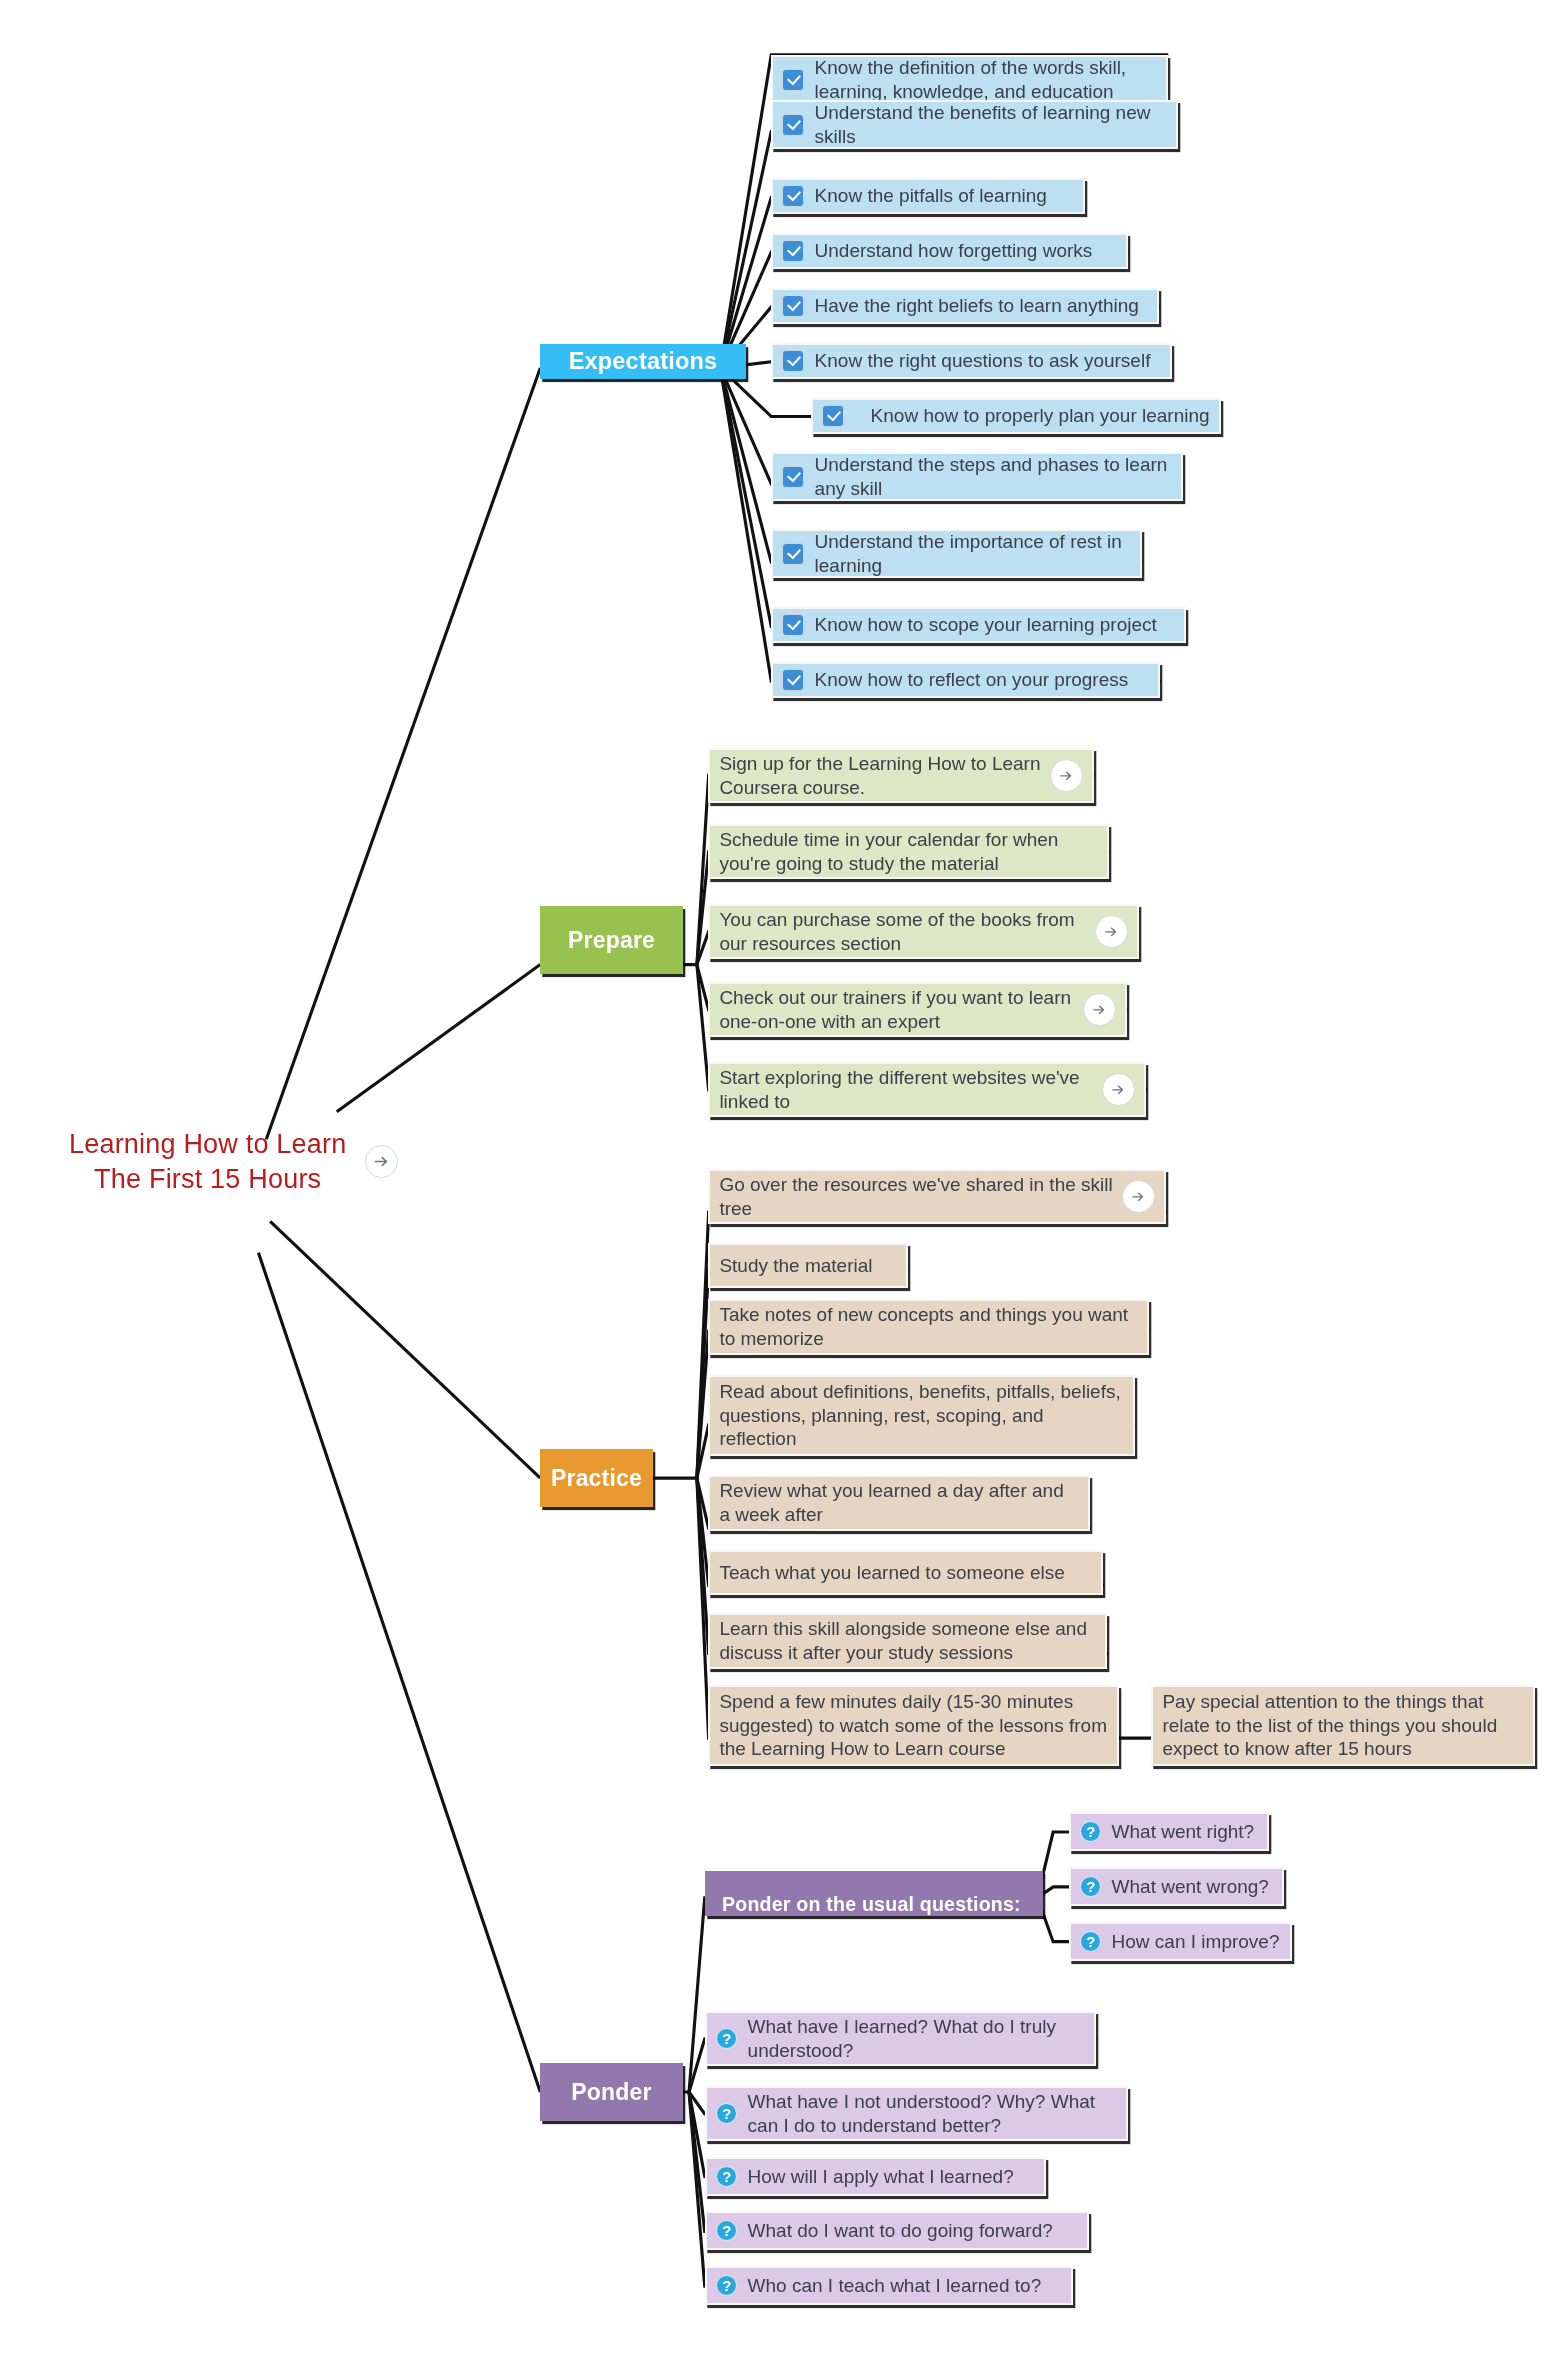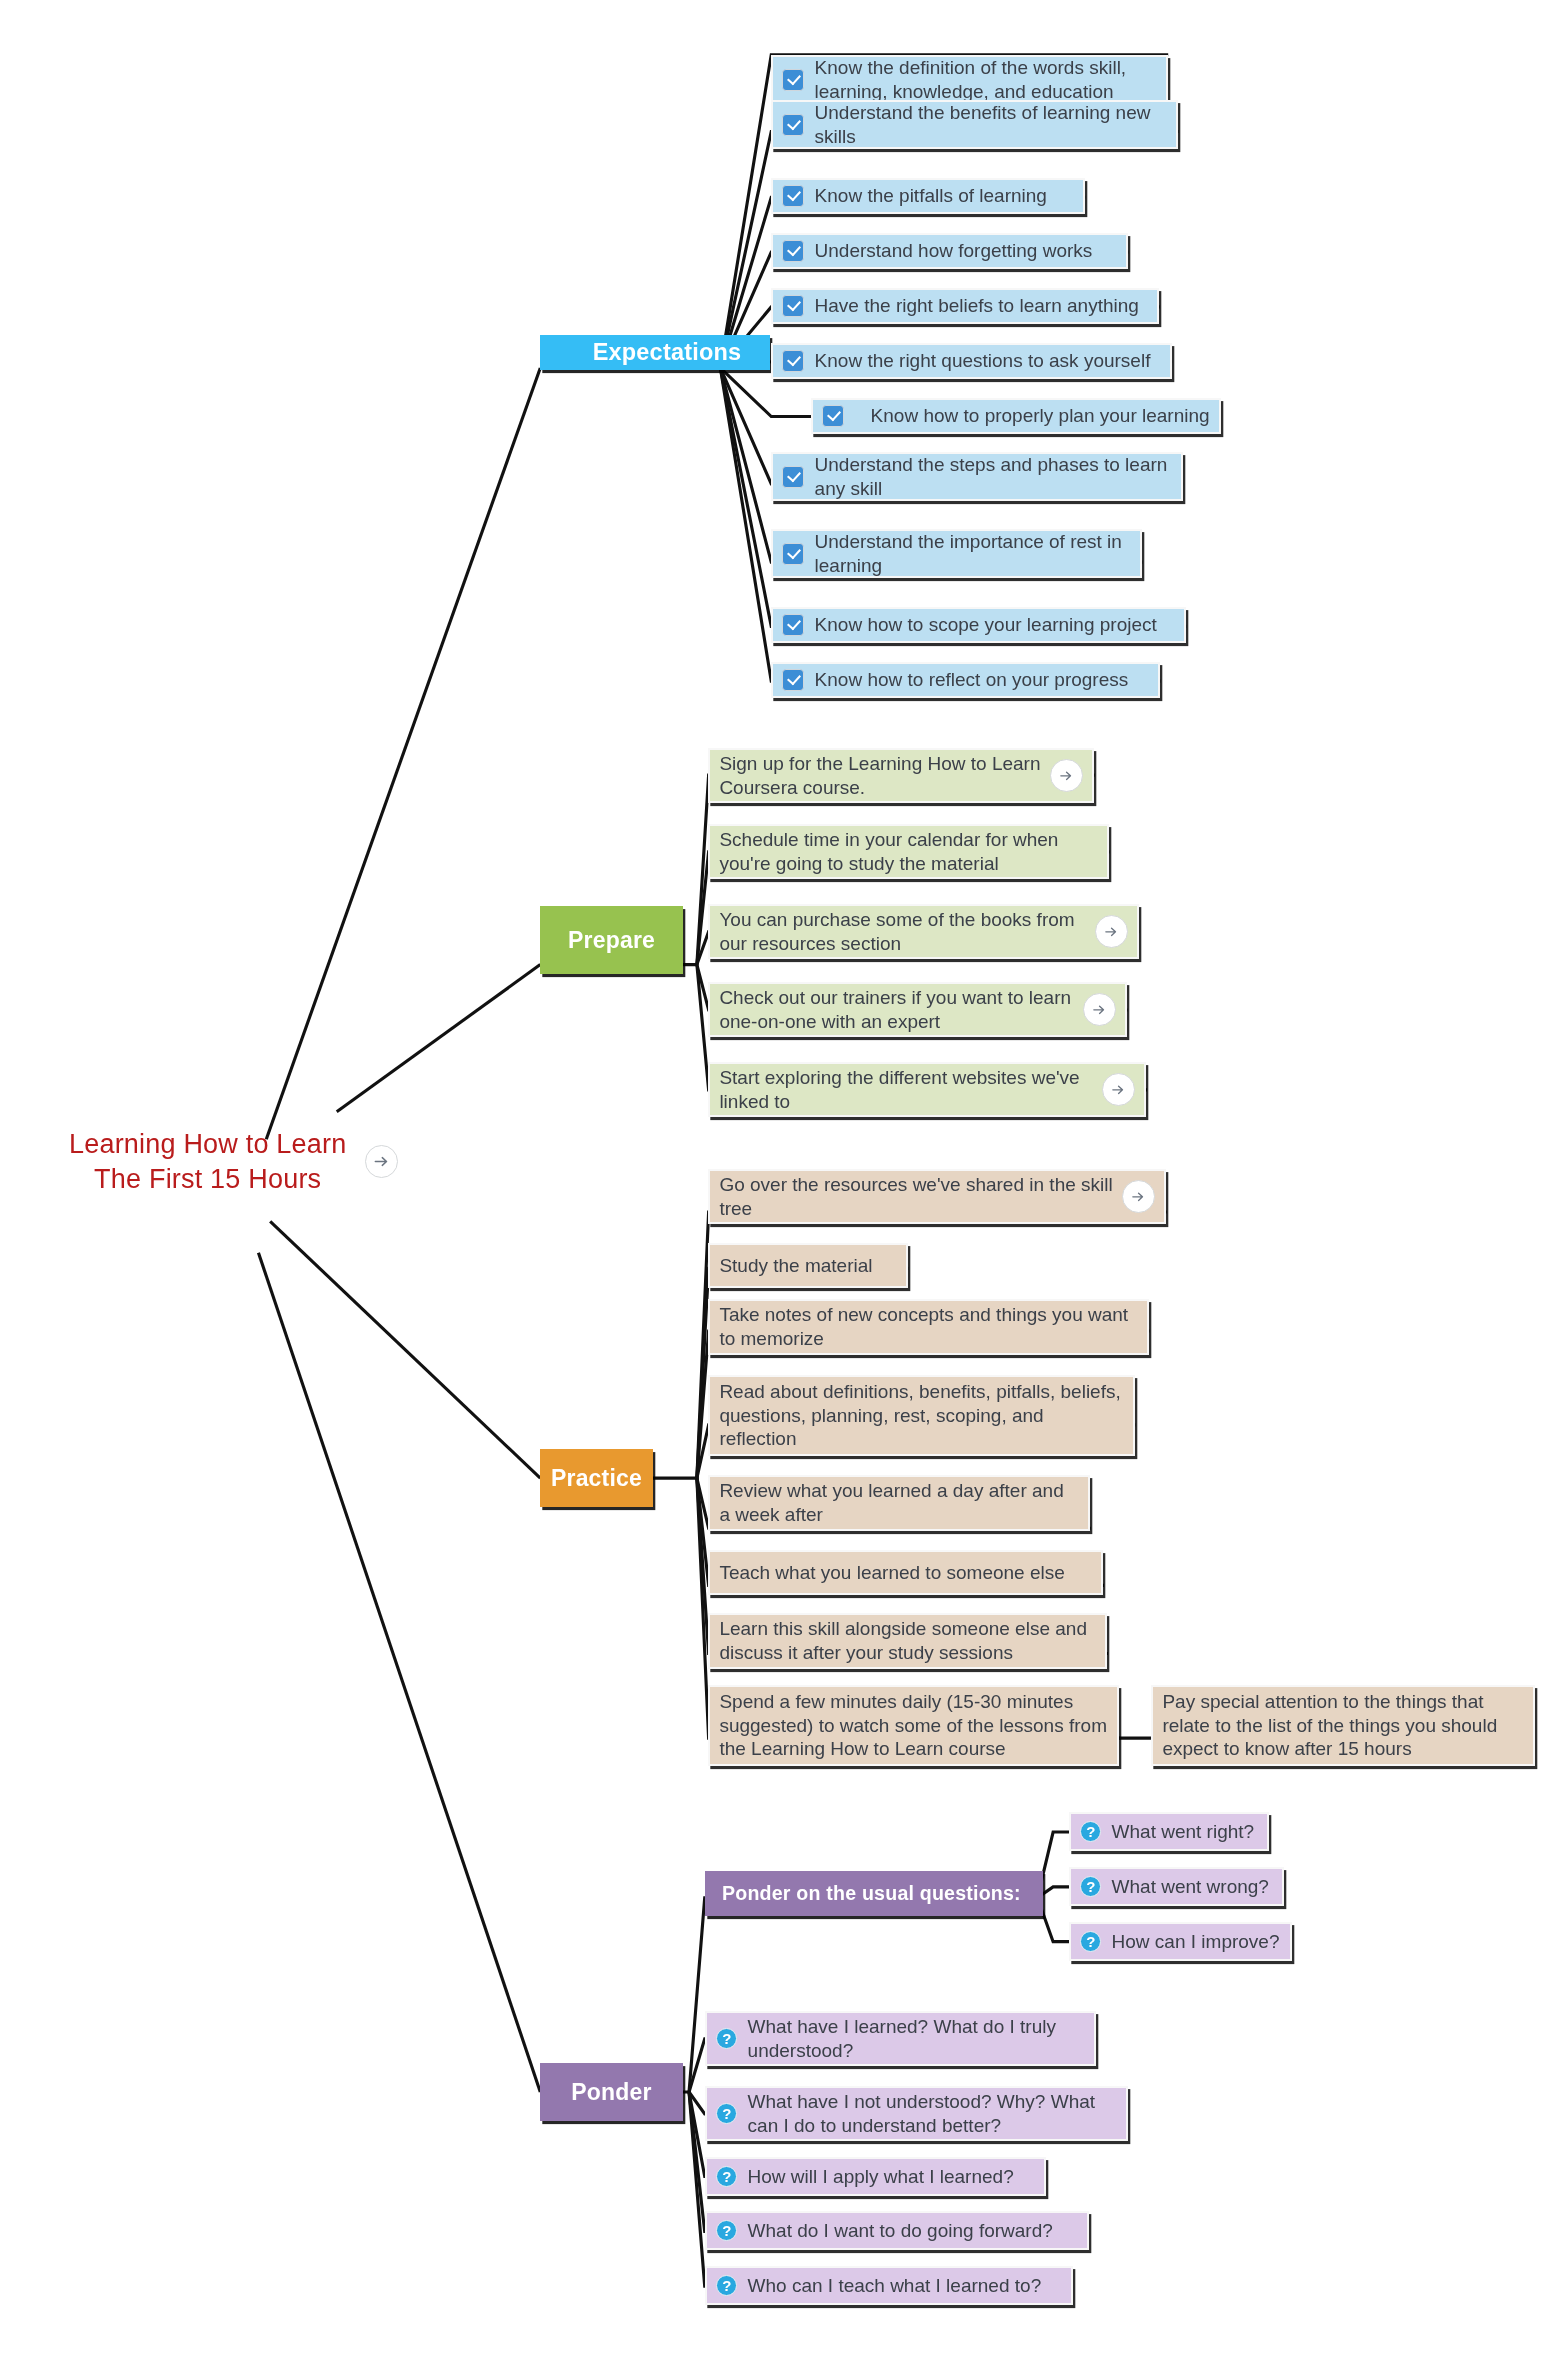--- a/index.html
+++ b/index.html
@@ -24,21 +24,21 @@
   .head{
     position:absolute;color:#ffffff;font-weight:bold;
     display:flex;align-items:center;justify-content:center;
     box-shadow:2.3px 3.1px 0 rgba(0,0,0,.85);
     letter-spacing:0.2px;
   }
   .head.expectations{background:#35bdf5;font-size:23.5px;}
   .head.prepare{background:#97c24f;font-size:23px;}
   .head.practice{background:#e8992f;font-size:23px;}
   .head.ponder{background:#9378ae;font-size:23px;}
-  .head.subponder{background:#9378ae;font-size:19.6px;justify-content:flex-start;padding-left:17px;}
+  .head.subponder{background:#9378ae;font-size:19.6px;justify-content:flex-start;padding-left:17px;align-items:flex-end;}
 
   
   .leaf{
     position:absolute;box-sizing:border-box;
     display:flex;align-items:center;
     font-size:19px;color:#3b4049;line-height:1.25;
     padding:4.7px 9.4px 4.7px 9.4px;
     box-shadow:2.3px 3.1px 0 rgba(0,0,0,.82);
     border:2.3px solid #f7f7f7;
   }
@@ -132,21 +132,21 @@
   <div class="root" style="left:69px;top:1127px;">
     <div class="rtext">Learning How to Learn
 The First 15 Hours</div>
     <div class="arrow">
       <svg width="17" height="17" viewBox="0 0 22 22">
           <path d="M3 11 H17 M12 6 L17.5 11 L12 16" stroke="#6b7480" stroke-width="1.9" fill="none" stroke-linecap="round" stroke-linejoin="round"></path>
         </svg>
     </div>
   </div>
 
-  <div class="head expectations" style="left:540px;top:335px;width:206px;height:35px;padding-left:24px;">
+  <div class="head expectations" style="left:540px;top:344px;width:206px;height:35px;">
     <span>Expectations</span>
   </div>
 
   <div class="leaf blue" style="left:771px;top:31px;width:397px;height:49px;margin-top:24px;">
     <span class="ck"></span>
     <span class="txt">Know the definition of the words skill, learning, knowledge, and education</span>
   </div>
   <div class="leaf blue" style="left:771px;top:100px;width:407px;height:49px;">
     <span class="ck"></span>
     <span class="txt">Understand the benefits of learning new skills</span>

